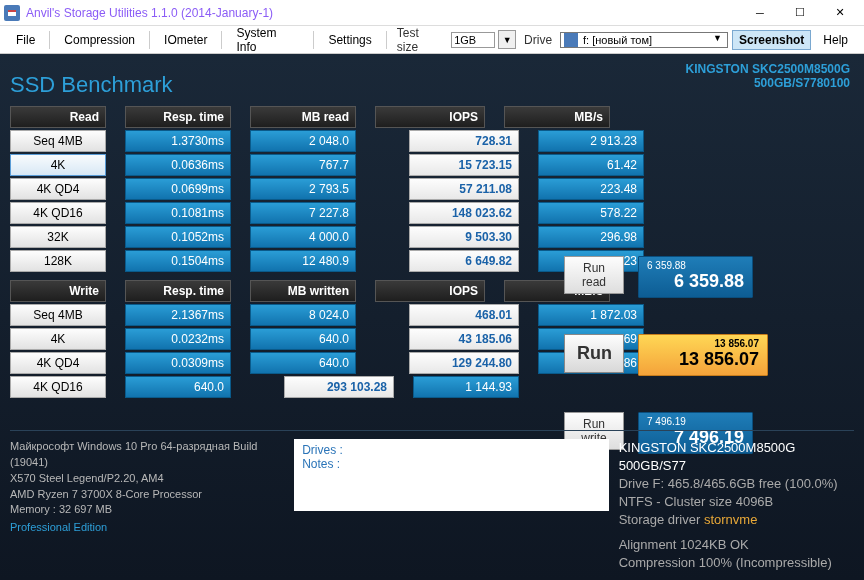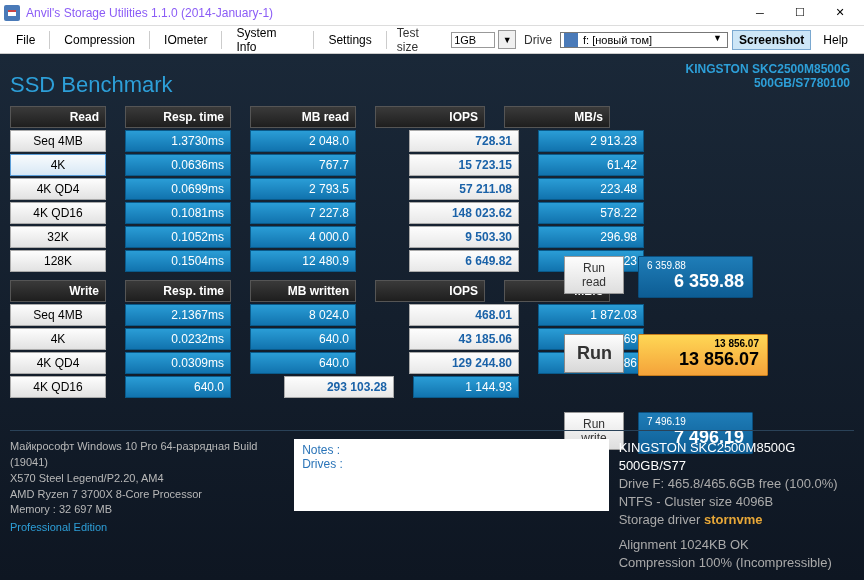--- a/index.html
+++ b/index.html
@@ -56,21 +56,21 @@
 .score-small { font-size: 10px; }
 .score-big { font-size: 18px; text-align: right; font-weight: bold; }
 
 
 .bottom-info { position: absolute; bottom: 8px; left: 10px; right: 10px; display: flex; gap: 10px; border-top: 1px solid #2a4258; padding-top: 8px; }
 .info-left { font-size: 11px; color: #b8b8b8; line-height: 1.45; }
 .info-left .pro { color: #2d9fd8; margin-top: 2px; }
 .info-mid { background: #fff; width: 330px; height: 72px; padding: 4px 8px; font-size: 12px; color: #2a74b8; }
 .info-right { font-size: 13px; color: #aaa; line-height: 1.4; text-align: left; }
 .info-right .hl { color: #fff; }
-.info-right .drv { color: #e8a838; font-weight: bold; margin-top: 32px; }
+.info-right .drv { color: #e8a838; font-weight: normal; margin-top: 32px; }
 
 .read-top-pad { height: 154px; }
 </style>
 </head>
 <body>
 
 <div class="titlebar">
   <div class="title-icon">
     <svg viewBox="0 0 10 10">
         <rect x="1" y="2" width="8" height="6" fill="#fff"></rect>
@@ -232,22 +232,22 @@
 
   <div class="bottom-info">
     <div class="info-left">
       <div>Майкрософт Windows 10 Pro 64-разрядная Build (19041)</div>
       <div>X570 Steel Legend/P2.20, AM4</div>
       <div>AMD Ryzen 7 3700X 8-Core Processor</div>
       <div>Memory : 32 697 MB</div>
       <div class="pro">Professional Edition</div>
     </div>
     <div class="info-mid">
+      <div>Drives :</div>
       <div>Notes :</div>
-      <div>Drives :</div>
     </div>
     <div class="info-right">
       <div class="hl">KINGSTON SKC2500M8500G 500GB/S77</div>
       <div>Drive F: 465.8/465.6GB free (100.0%)</div>
       <div>NTFS - Cluster size 4096B</div>
       <div><span>Storage driver</span> <span class="drv">stornvme</span></div>
       <div style="height:6px"></div>
       <div>Alignment 1024KB OK</div>
       <div>Compression 100% (Incompressible)</div>
     </div>

